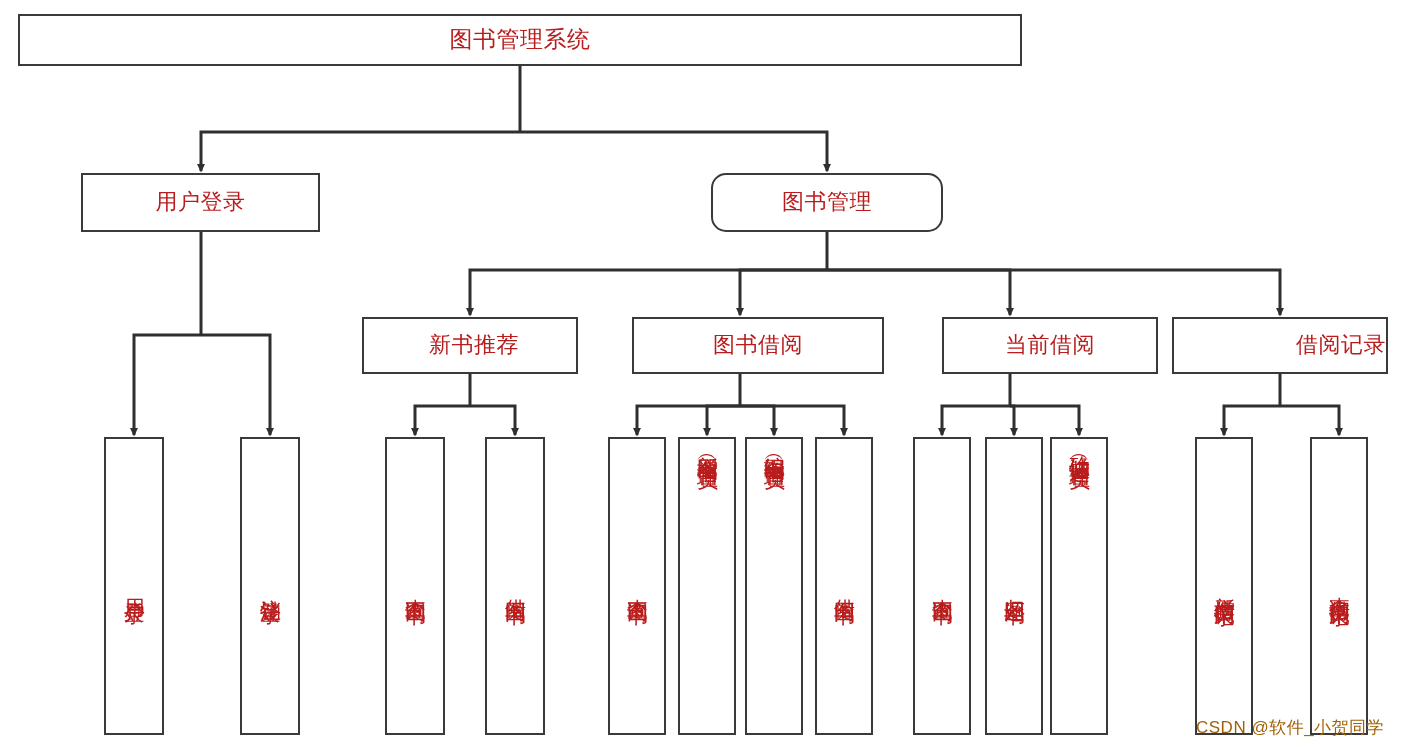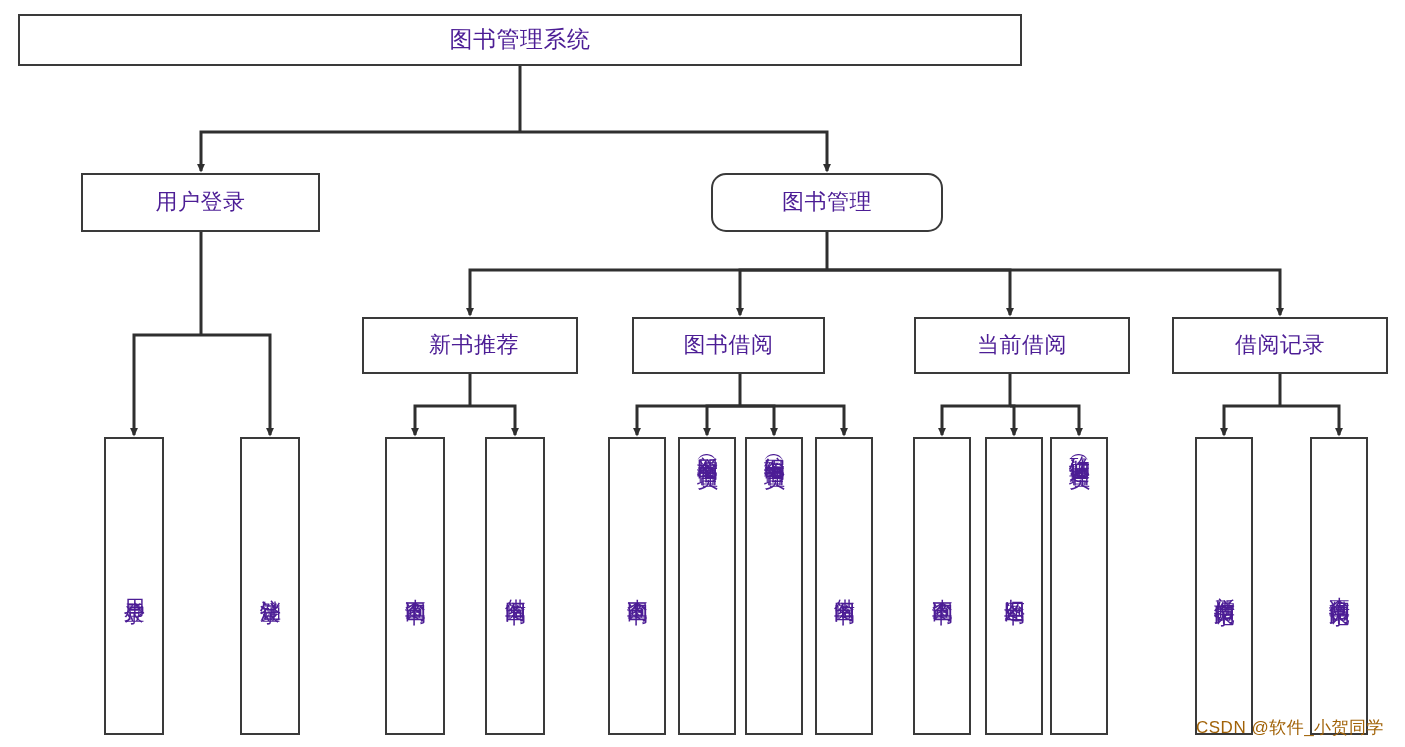--- a/index.html
+++ b/index.html
@@ -26,21 +26,21 @@
     pointer-events: none;
   }
   .node {
     position: absolute;
     box-sizing: border-box;
     background: #ffffff;
     border: 2px solid #3a3a3a;
     display: flex;
     align-items: center;
     justify-content: center;
-    color: #4c1d95;
+    color: #b91c1c;
   }
   .node .label {
     display: block;
     text-align: center;
     line-height: 1.0;
     letter-spacing: 0.5px;
   }
   
   .node.horiz .label {
     font-size: 22px;
@@ -120,27 +120,27 @@
       </div>
       <div class="node horiz" style="left: 81px; top: 173px; width: 239px; height: 59px;">
         <span class="label">用户登录</span>
       </div>
       <div class="node horiz" style="left: 711px; top: 173px; width: 232px; height: 59px; border-radius: 15px;">
         <span class="label">图书管理</span>
       </div>
       <div class="node horiz" style="left: 362px; top: 317px; width: 216px; height: 57px; padding-left: 8px;">
         <span class="label">新书推荐</span>
       </div>
-      <div class="node horiz" style="left: 632px; top: 317px; width: 193px; height: 57px;">
+      <div class="node horiz" style="left: 632px; top: 317px; width: 252px; height: 57px;">
         <span class="label">图书借阅</span>
       </div>
-      <div class="node horiz" style="left: 914px; top: 317px; width: 216px; height: 57px;">
+      <div class="node horiz" style="left: 942px; top: 317px; width: 216px; height: 57px;">
         <span class="label">当前借阅</span>
       </div>
-      <div class="node horiz" style="left: 1172px; top: 317px; width: 216px; height: 57px;">
+      <div class="node horiz" style="left: 1172px; top: 317px; width: 216px; height: 57px; justify-content: flex-end;">
         <span class="label">借阅记录</span>
       </div>
       <div class="node vert centered" style="left: 104px; top: 437px; width: 60px; height: 298px;">
         <span class="label">用户登录</span>
       </div>
       <div class="node vert centered" style="left: 240px; top: 437px; width: 60px; height: 298px;">
         <span class="label">注销登录</span>
       </div>
       <div class="node vert centered" style="left: 385px; top: 437px; width: 60px; height: 298px;">
         <span class="label">查询图书</span>

